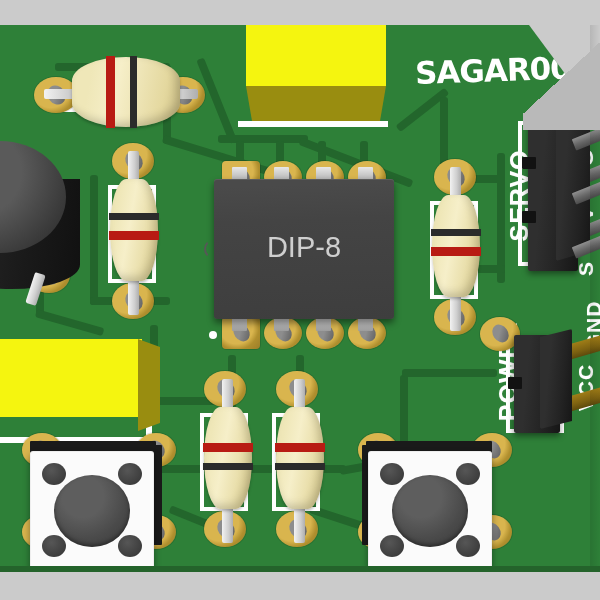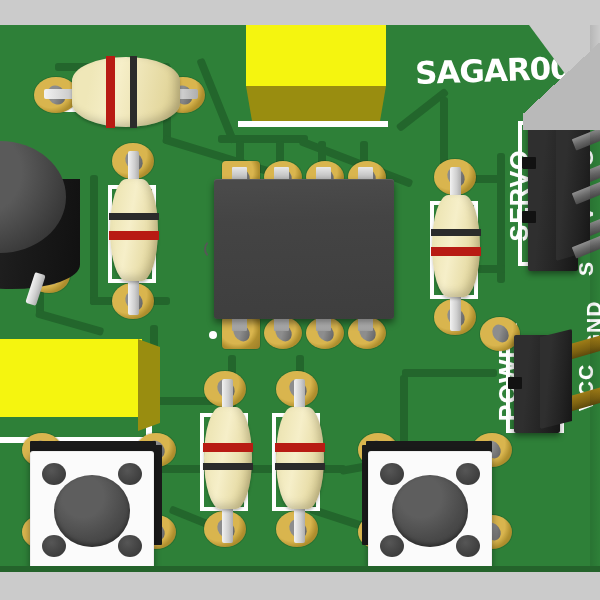--- a/index.html
+++ b/index.html
@@ -361,20 +361,21 @@
       <div class="dip-pin" style="left:60px;  top:-4px; height:18px;"></div>
       <div class="dip-pin" style="left:102px; top:-4px; height:18px;"></div>
       <div class="dip-pin" style="left:144px; top:-4px; height:18px;"></div>
       <div class="dip-pin" style="left:18px;  top:142px; height:18px;"></div>
       <div class="dip-pin" style="left:60px;  top:142px; height:18px;"></div>
       <div class="dip-pin" style="left:102px; top:142px; height:18px;"></div>
       <div class="dip-pin" style="left:144px; top:142px; height:18px;"></div>
 
       <div class="dip" style="left:0; top:8px; width:180px; height:140px;">
         <div class="dip-notch" style="left:-10px; top:60px;"></div>
+        <div class="dip-label" style="top:52px; font-size:29px;">DIP-8</div>
       </div>
     </div>
 
     <div class="ybox" style="left:240px;top:-25px;">
       <div class="ybox-top" style="left:6px;  top:0;    width:140px; height:86px;"></div>
       <div class="ybox-face" style="left:0px;  top:86px; width:152px; height:35px;
            clip-path:polygon(6px 0, 146px 0, 140px 35px, 12px 35px);"></div>
     </div>
 
     <div class="ybox" style="left:-60px;top:314px;">

